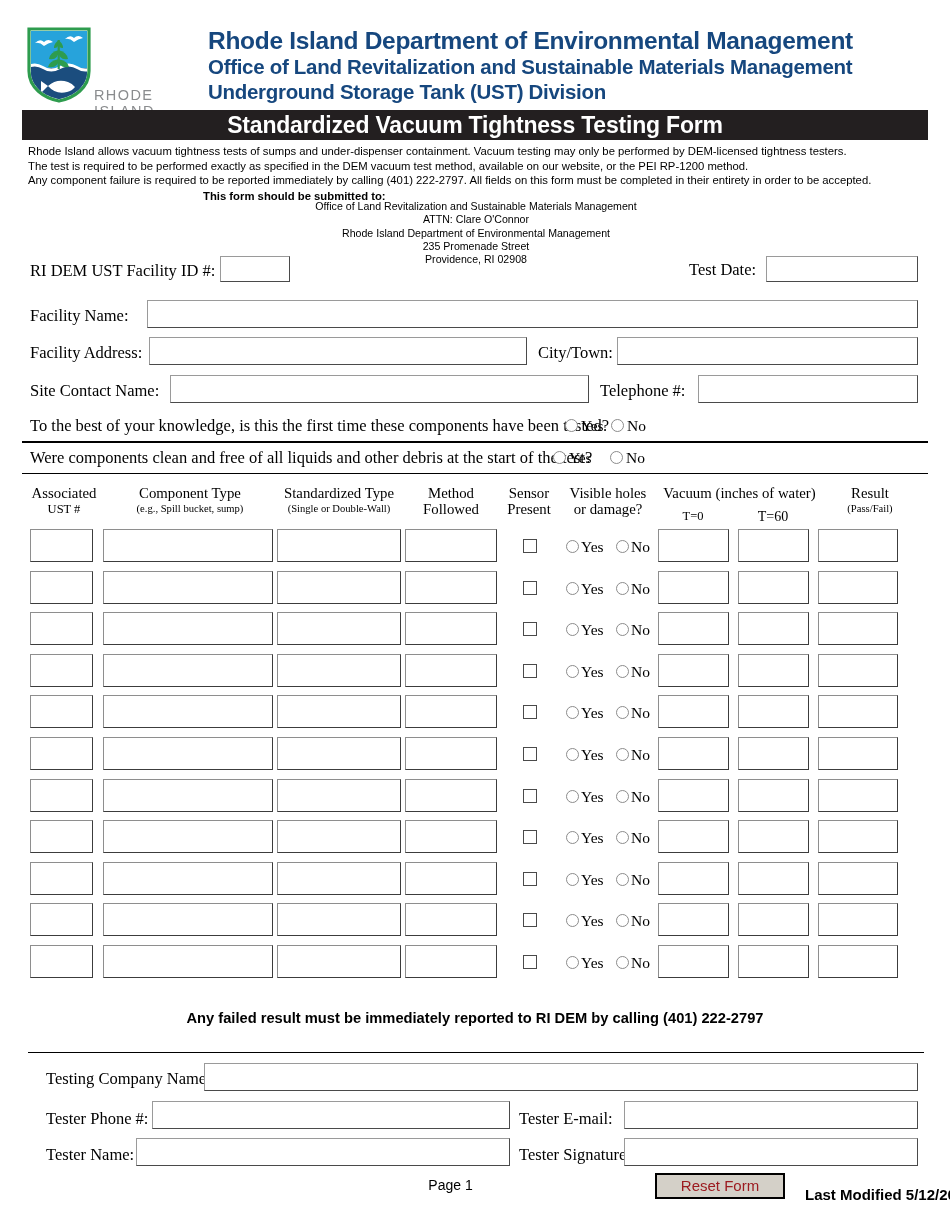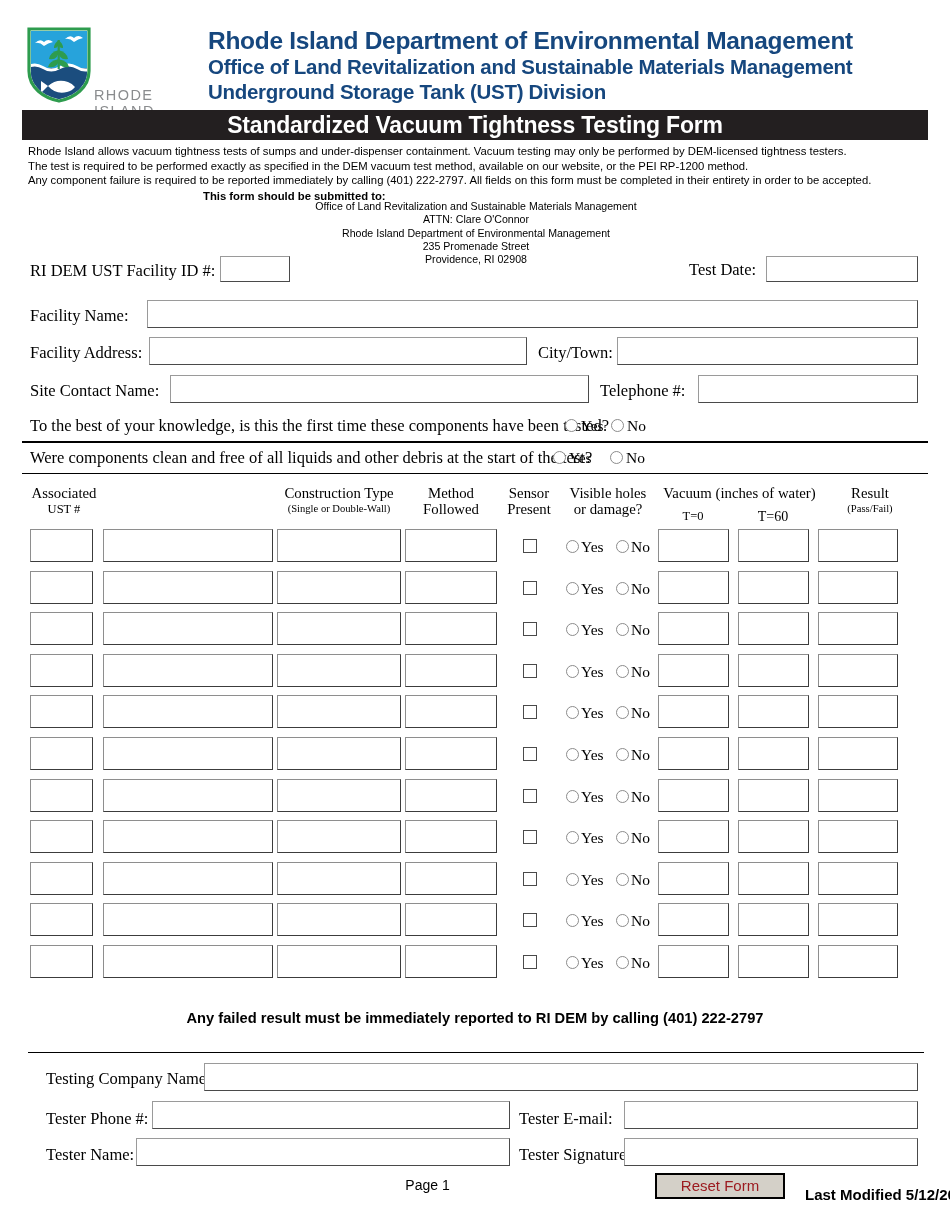--- a/index.html
+++ b/index.html
@@ -208,20 +208,21 @@
     font-weight: bold;
     font-size: 14.7px;
   }
   .page-num {
     position: absolute;
     left: 0px; top: 1177px;
     width: 855px;
     text-align: center;
     font-family: "Liberation Sans", "DejaVu Sans", sans-serif;
     font-size: 14px;
+    padding-left: 23px;
   }
   .reset-btn {
     position: absolute;
     left: 655px; top: 1173px;
     width: 130px; height: 26px;
     box-sizing: border-box;
     background: #D4D0C8;
     border: 2px solid #000;
     color: #9C1B20;
     font-family: "Liberation Sans", "DejaVu Sans", sans-serif;
@@ -337,22 +338,26 @@
   <div class="radio-lab" style="left:569px; top:449px;">Yes</div>
   <div class="radio" style="left:610px; top:451px;"></div>
   <div class="radio-lab" style="left:626px; top:449px;">No</div>
 
   <div class="rule" style="left:22px; top:473px; width:906px;"></div>
 
   <div class="th" style="left:25px; top:485px; width:78px;">
     <span>Associated</span>
     <span class="subt">UST #</span>
   </div>
+  <div class="th" style="left:105px; top:485px; width:170px;">
+    <span>Component Type</span>
+    <span class="sub">(e.g., Spill bucket, sump)</span>
+  </div>
   <div class="th" style="left:273px; top:485px; width:132px;">
-    <span>Construction Type</span>
+    <span>Standardized Type</span>
     <span class="sub">(Single or Double-Wall)</span>
   </div>
   <div class="th" style="left:405px; top:485px; width:92px;">
     <span>Method</span>
     <span class="subt" style="font-size:14.8px;">Followed</span>
   </div>
   <div class="th" style="left:498px; top:485px; width:62px;">
     <span>Sensor</span>
     <span class="subt" style="font-size:14.8px;">Present</span>
   </div>

